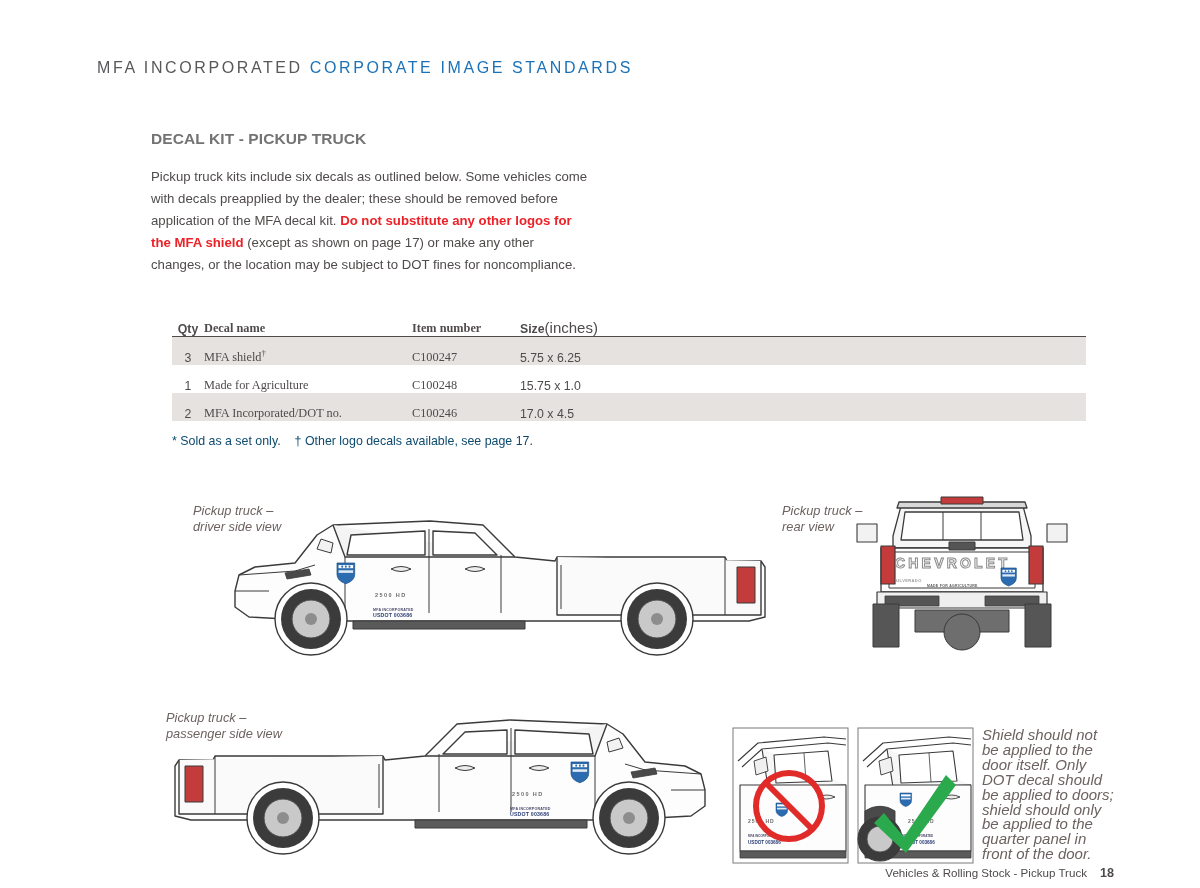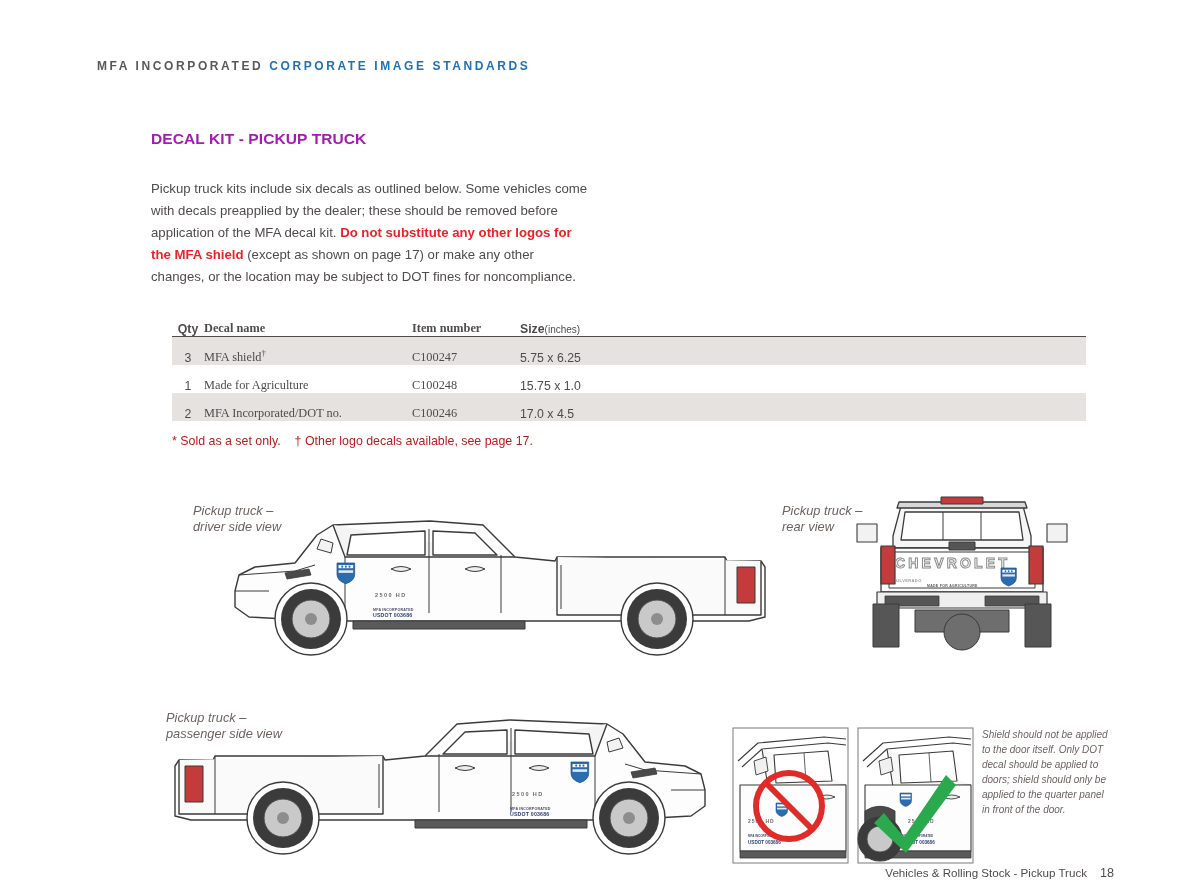--- a/index.html
+++ b/index.html
@@ -9,81 +9,81 @@
     background:#ffffff;
     font-family:"Liberation Sans", sans-serif;
     color:#4a4a4a;
     position:relative;
     overflow:hidden;
   }
 
   
   .runhead {
     position:absolute; left:97px; top:59px;
-    font-size:12px; font-weight:bold; letter-spacing:2.6px;
+    font-size:16px; font-weight:normal; letter-spacing:2.6px;
   }
   .runhead .gray { color:#58585b; }
   .runhead .blue { color:#1b72b8; }
 
   
   .page-title {
     position:absolute; left:151px; top:130px;
-    font-size:15.5px; font-weight:bold; color:#a21caf;
+    font-size:15.5px; font-weight:bold; color:#737373;
     letter-spacing:0.1px;
   }
   .intro {
-    position:absolute; left:151px; top:178px; width:440px;
+    position:absolute; left:151px; top:166px; width:440px;
     font-size:13.2px; line-height:21.9px; color:#4f4b4a;
   }
   .intro .warn { color:#ec2228; font-weight:bold; }
 
   
   .table {
     position:absolute; left:172px; top:314px; width:914px;
     font-size:12.3px;
   }
   .trow { display:flex; align-items:flex-end; }
   .thead { height:22px; color:#4f4b4a; font-weight:bold; }
-  .thead .sz-note { font-weight:normal; font-size:10px; }
+  .thead .sz-note { font-weight:normal; font-size:15px; }
   .rule { height:1px; background:#4f4b4a; width:100%; }
   .tbody .trow { height:28px; color:#4f4b4a; }
   .tbody .trow.shade { background:#e6e2e0; }
   .c-qty  { width:32px; text-align:center; flex:none; }
   .c-name { width:208px; flex:none;font-family:Liberation Serif, serif; }
   .c-item { width:108px; flex:none;font-family:Liberation Serif, serif; }
   .c-size { width:112px; flex:none; }
   .c-place{ flex:1; }
   .sup { font-size:9px; vertical-align:super; }
 
   .footnote {
     position:absolute; left:172px; top:434px;
-    font-size:12.4px; color:#b91c1c;text-align:right;
+    font-size:12.4px; color:#0c4a6e;text-align:right;
   }
   .footnote .gap { display:inline-block; width:14px; }
 
   
   .caption {
     position:absolute;
     font-style:italic; font-size:12.8px; line-height:16px; color:#6c6260;
   }
   #cap-driver    { left:193px; top:503px; }
   #cap-rear      { left:782px; top:503px; }
   #cap-passenger { left:166px; top:710px; }
 
   .sidenote {
     position:absolute; left:982px; top:728px; width:132px;
-    font-style:italic; font-size:10px; line-height:14.9px; color:#6c6260;
+    font-style:italic; font-size:15px; line-height:14.9px; color:#6c6260;
   }
 
   
   .footer {
     position:absolute; right:86px; bottom:8px;
     font-size:11.6px; color:#4f4b4a; white-space:nowrap;
   }
-  .footer .pg { font-weight:normal; margin-left:13px; font-size:12.6px; }
+  .footer .pg { font-weight:bold; margin-left:13px; font-size:12.6px; }
 
   
   .fig { position:absolute; }
   #fig-driver    { left:225px; top:495px;  width:550px; height:185px; }
   #fig-rear      { left:855px; top:492px;  width:215px; height:175px; }
   #fig-passenger { left:160px; top:698px;  width:555px; height:180px; }
   #fig-dodont    { left:732px; top:727px;  width:242px; height:137px; }
 
   .fig svg { display:block; width:100%; height:100%; }
 </style>

